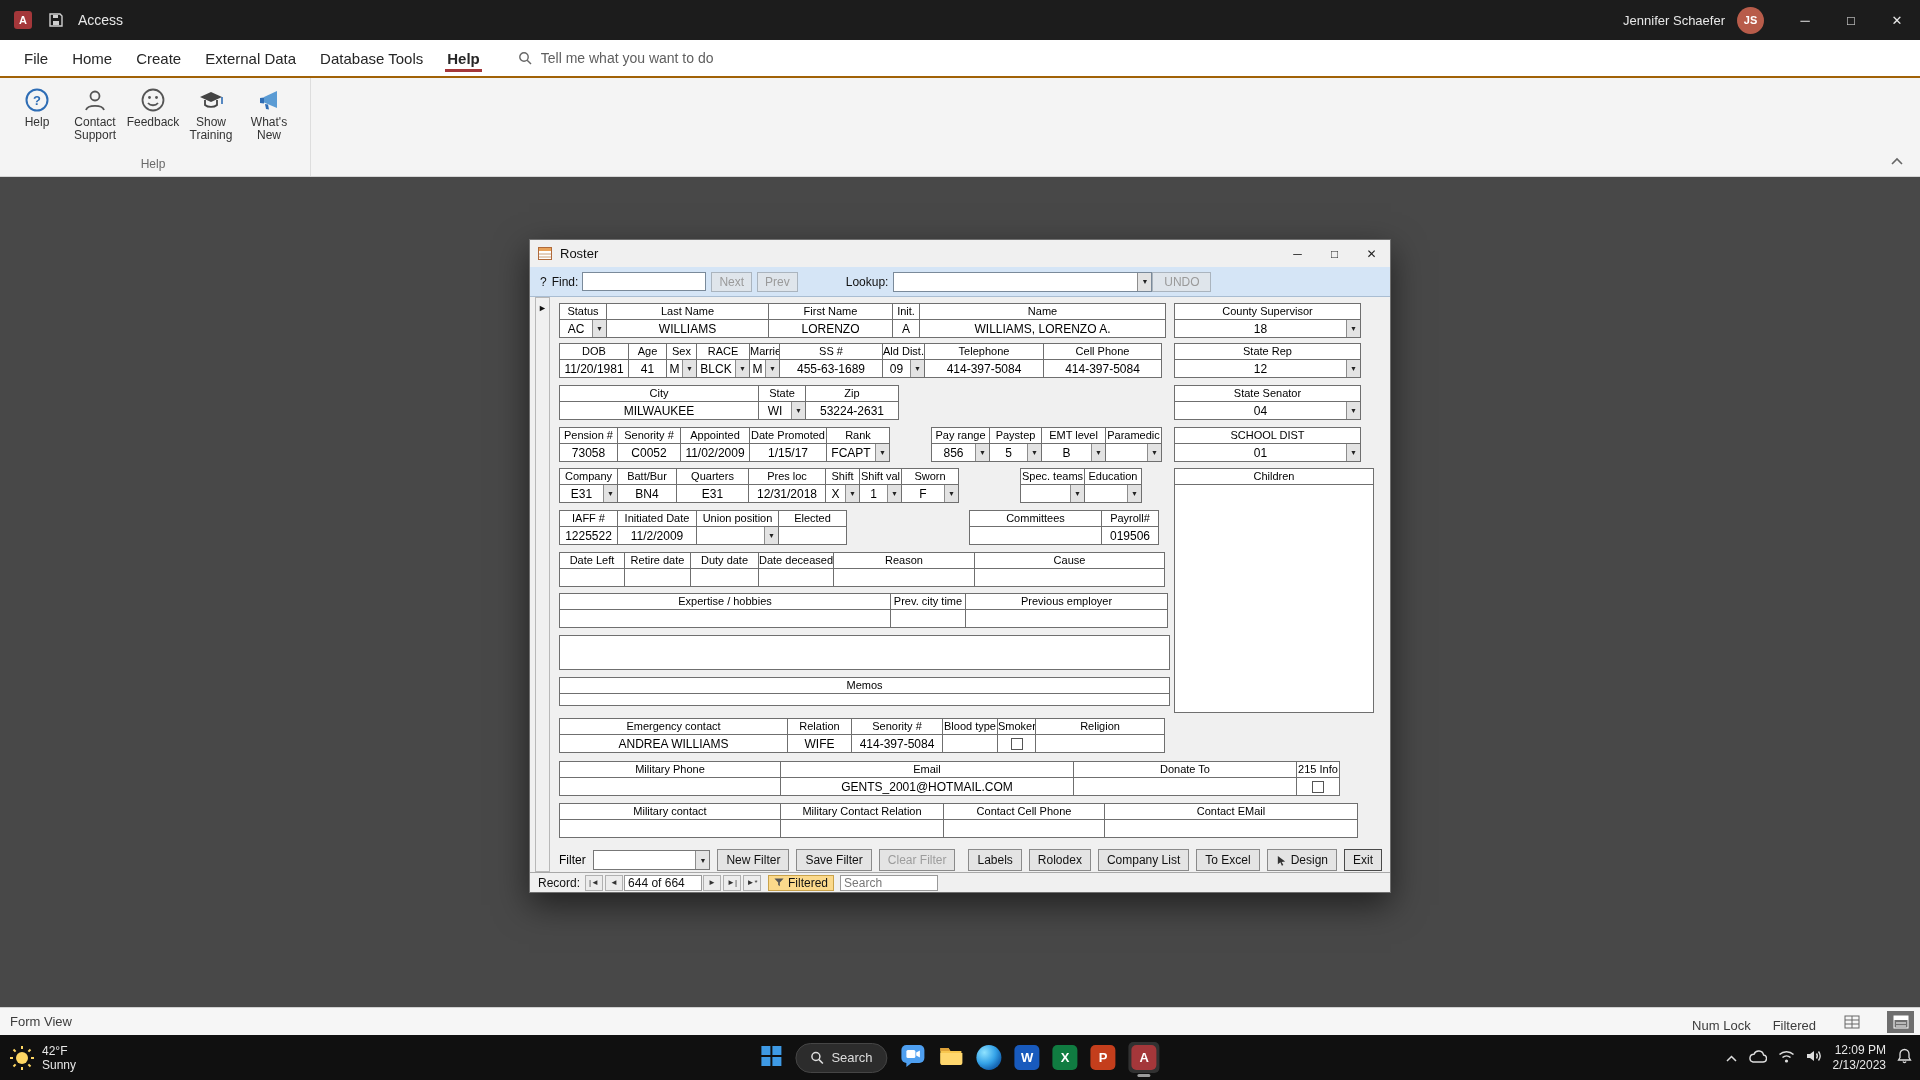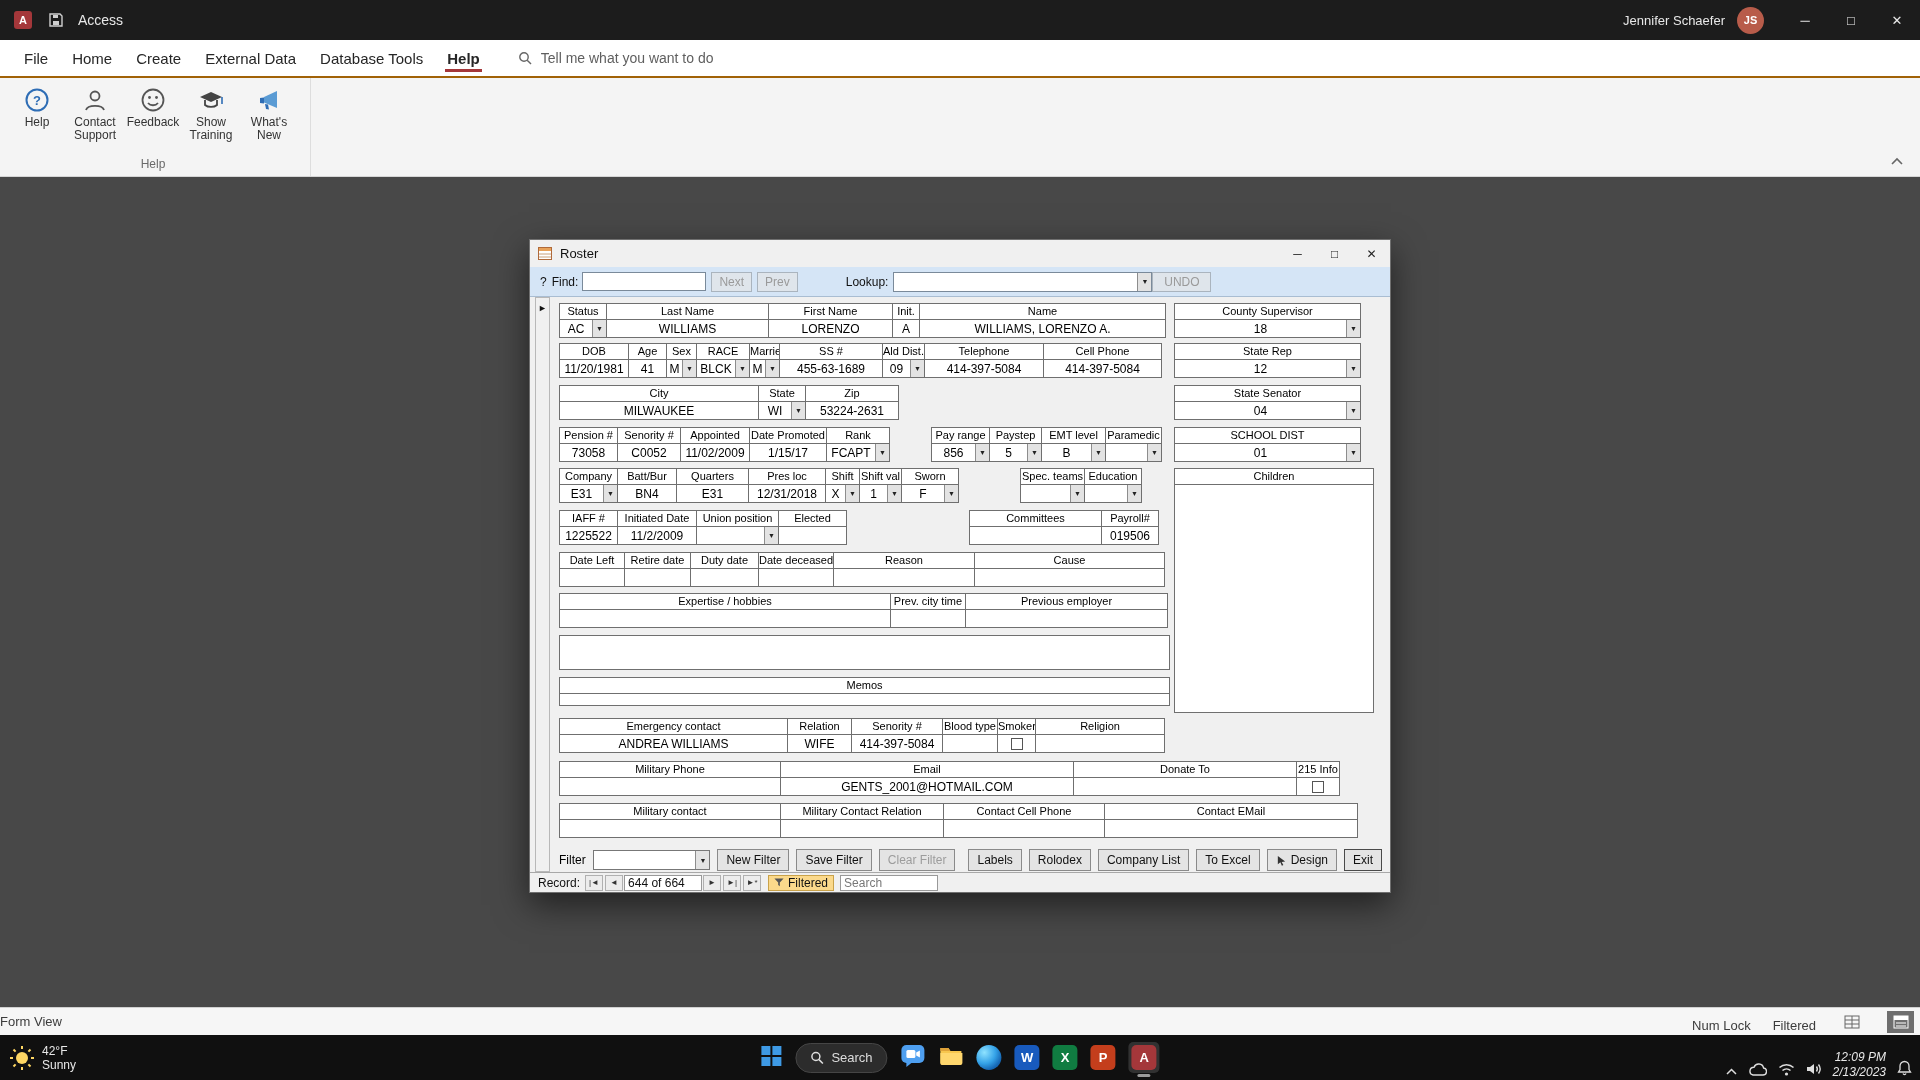--- a/index.html
+++ b/index.html
@@ -83,41 +83,41 @@
             display:flex; align-items:center; justify-content:center; color:#333; }
   .rn-box { width:78px; height:16px; background:#fff; border:1px solid #999; padding:0 3px; display:flex; align-items:center; }
   .rn-filt { display:flex; align-items:center; gap:4px; background:#fbd98b; border:1px solid #c9a24a; height:16px;
              padding:0 5px; margin-left:6px; }
   .rn-search { width:98px; height:16px; background:#fff; border:1px solid #999; color:#777; padding:0 3px;
                display:flex; align-items:center; margin-left:6px; }
 
   
   .statusbar { height:28px; background:#f6f6f6; border-top:1px solid #d0d0d0; display:flex; align-items:center;
                font-size:13px; color:#3c3c3c; }
-  .sb-left { }
+  .sb-left { margin-left:10px; }
   .sb-right { margin-left:auto; display:flex; align-items:flex-end; gap:22px; margin-right:6px; }
   .sb-ico { width:27px; height:22px; display:flex; align-items:center; justify-content:center; }
   .sb-ico.on { background:#6e6e6e; }
 
   
   .taskbar { height:45px; background:#101010; position:relative; color:#e8e8e8; }
   .tb-weather { position:absolute; left:10px; top:0; bottom:0; display:flex; align-items:center; gap:8px; }
   .tb-weather .lines { font-size:12px; line-height:14px; }
   .tb-center { position:absolute; left:50%; top:0; bottom:0; transform:translateX(-50%);
                display:flex; align-items:center; gap:13px; }
   .tb-search { height:30px; border-radius:15px; background:#2c2c2c; border:1px solid #454545; display:flex;
                align-items:center; gap:7px; padding:0 14px; font-size:13px; color:#ddd; }
   .appico { width:25px; height:25px; border-radius:5px; display:flex; align-items:center; justify-content:center;
             color:#fff; font-weight:bold; font-size:13px; }
   .word { background:#185abd; } .excel { background:#107c41; } .ppt { background:#c43e1c; } .acc { background:#a4373a; }
   .edge-ico { width:25px; height:25px; border-radius:50%;
               background:radial-gradient(circle at 32% 30%, #8fe3ff 0%, #35a3e8 45%, #1668b5 72%, #0b4f8e 100%); }
   .tb-app-active { background:rgba(255,255,255,.14); border-radius:5px; padding:3px; position:relative; }
   .tb-app-active::after { content:""; position:absolute; left:9px; right:9px; bottom:-4px; height:3px; border-radius:2px; background:#9a9a9a; }
-  .tb-tray { position:absolute; right:8px; top:0; bottom:0; display:flex; align-items:flex-end; gap:11px;font-style:italic; }
+  .tb-tray { position:absolute; right:8px; top:0; bottom:0; display:flex; align-items:center; gap:11px; }
   .tb-time { font-size:12px; line-height:15px; text-align:right; }
 </style>
 </head>
 <body>
 
 <div class="screen">
 
   <div class="titlebar">
     <span class="app-logo">A</span>
     <span class="qat-save">

